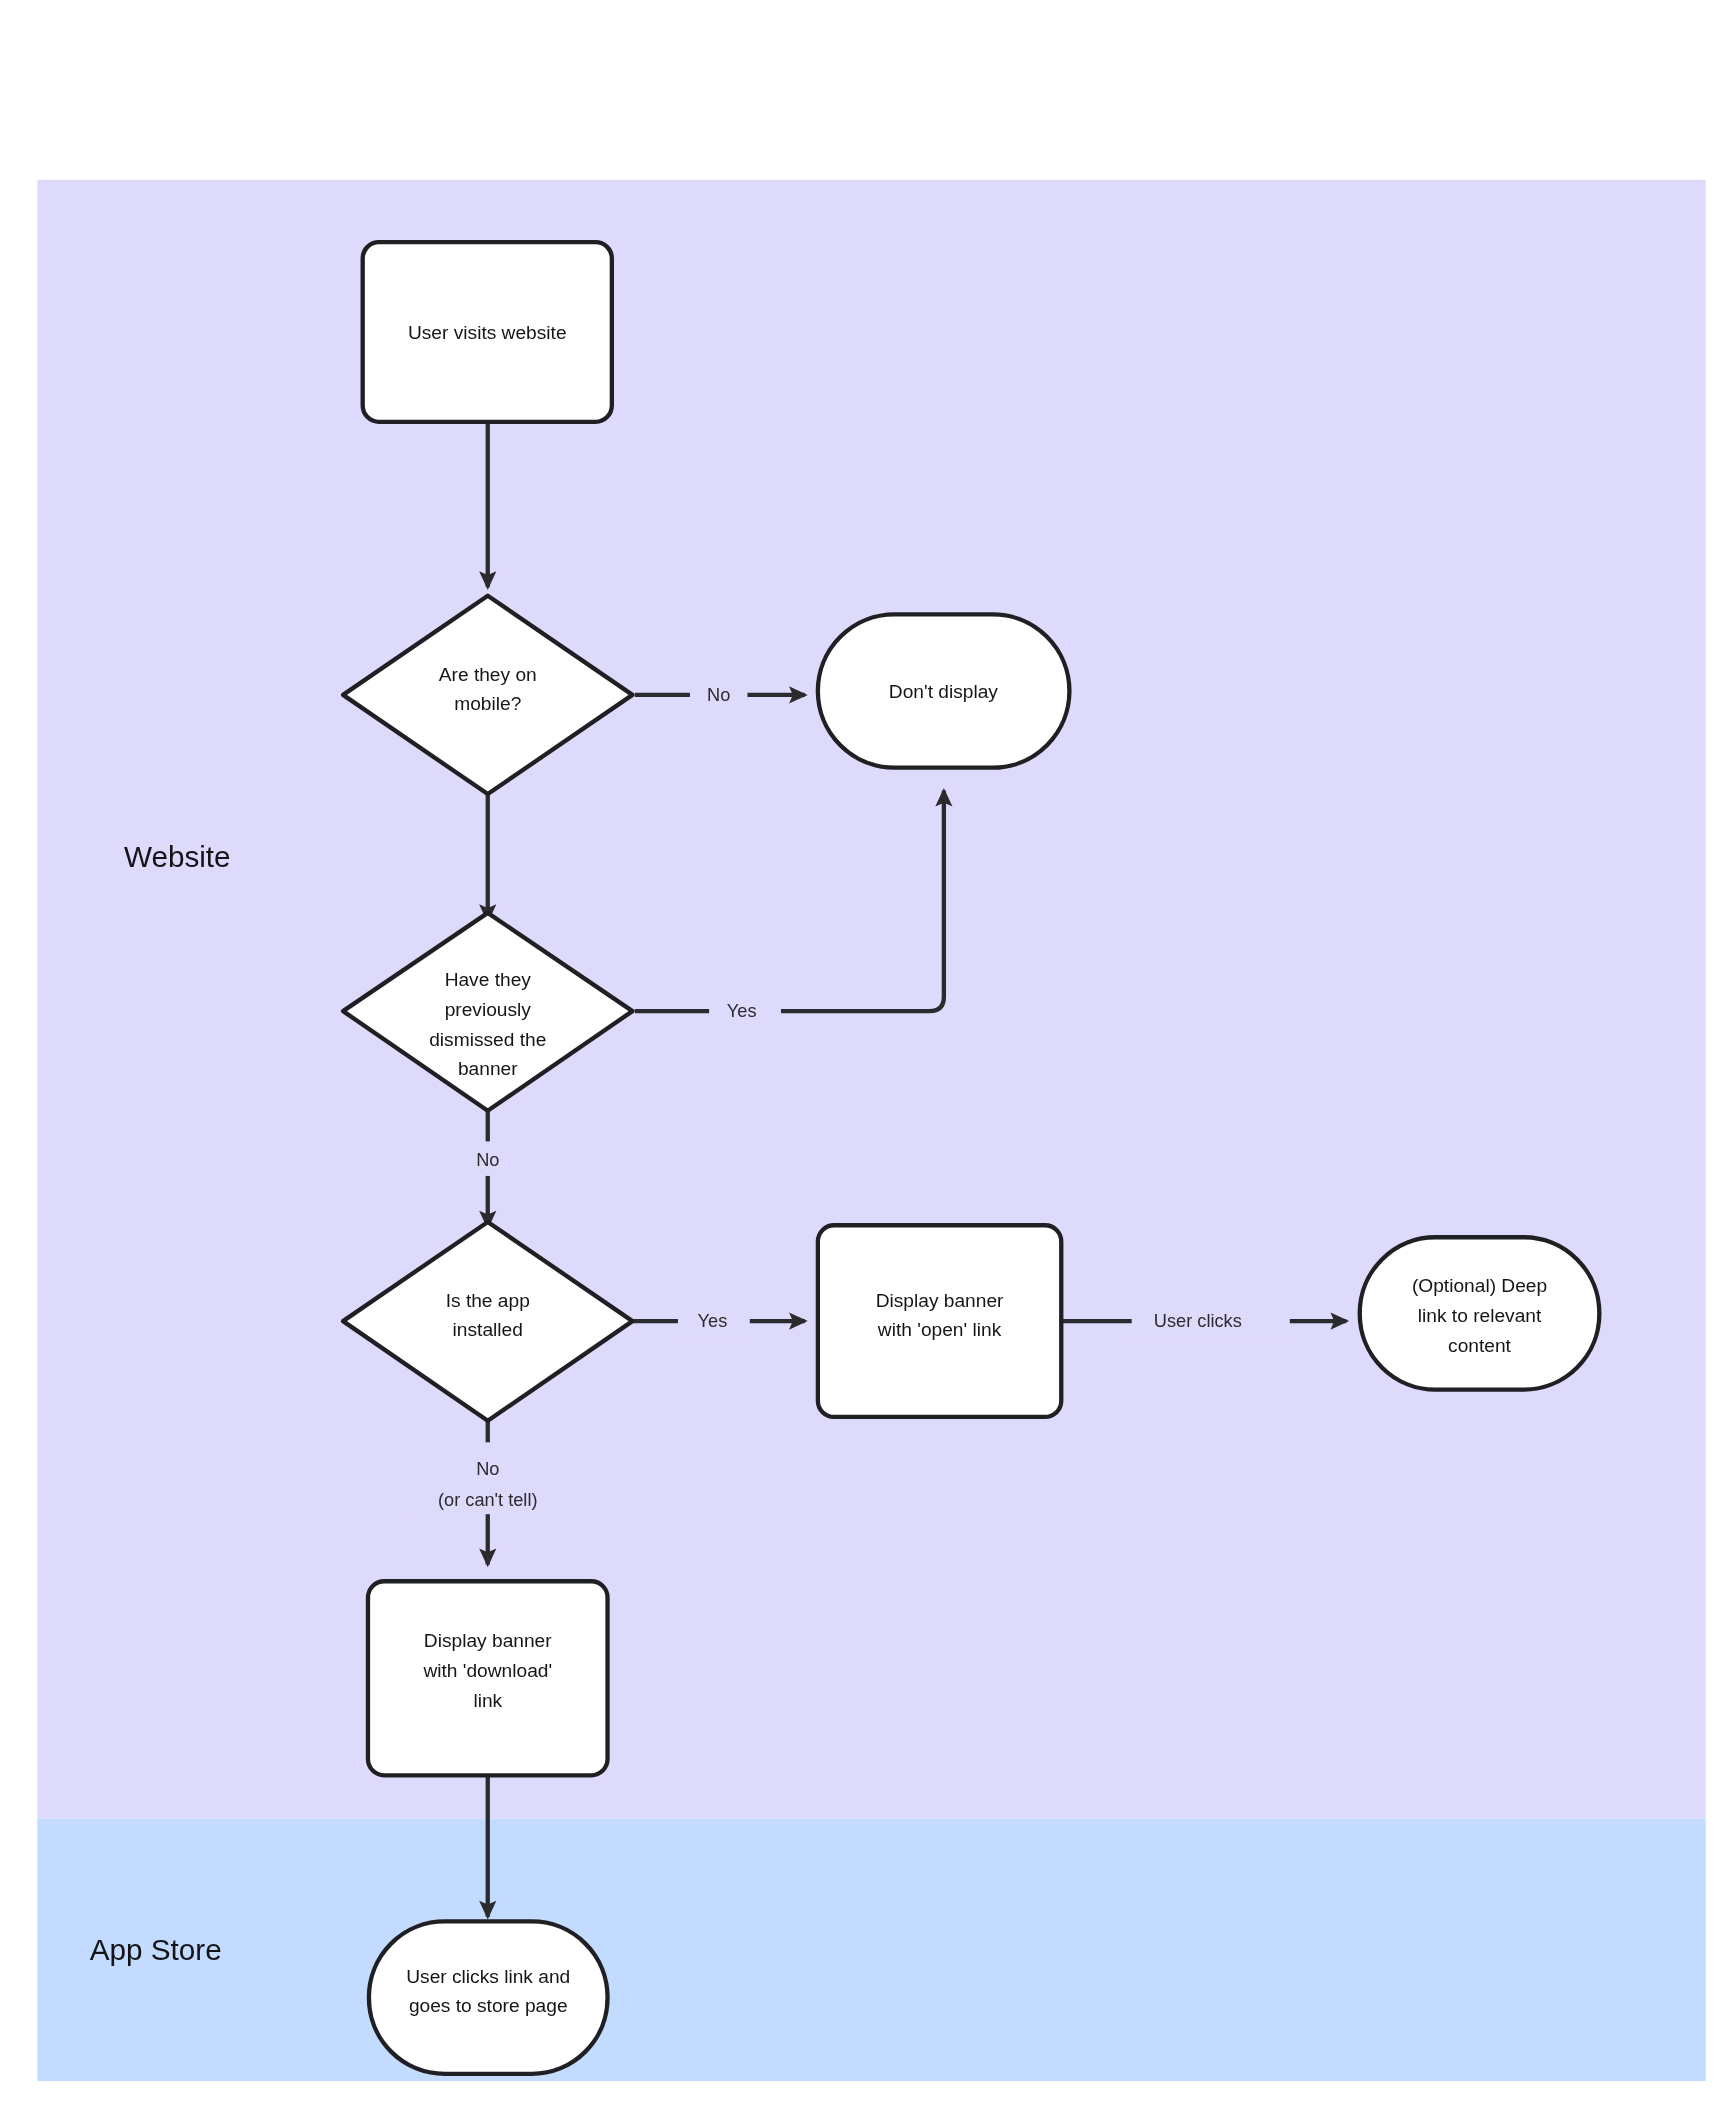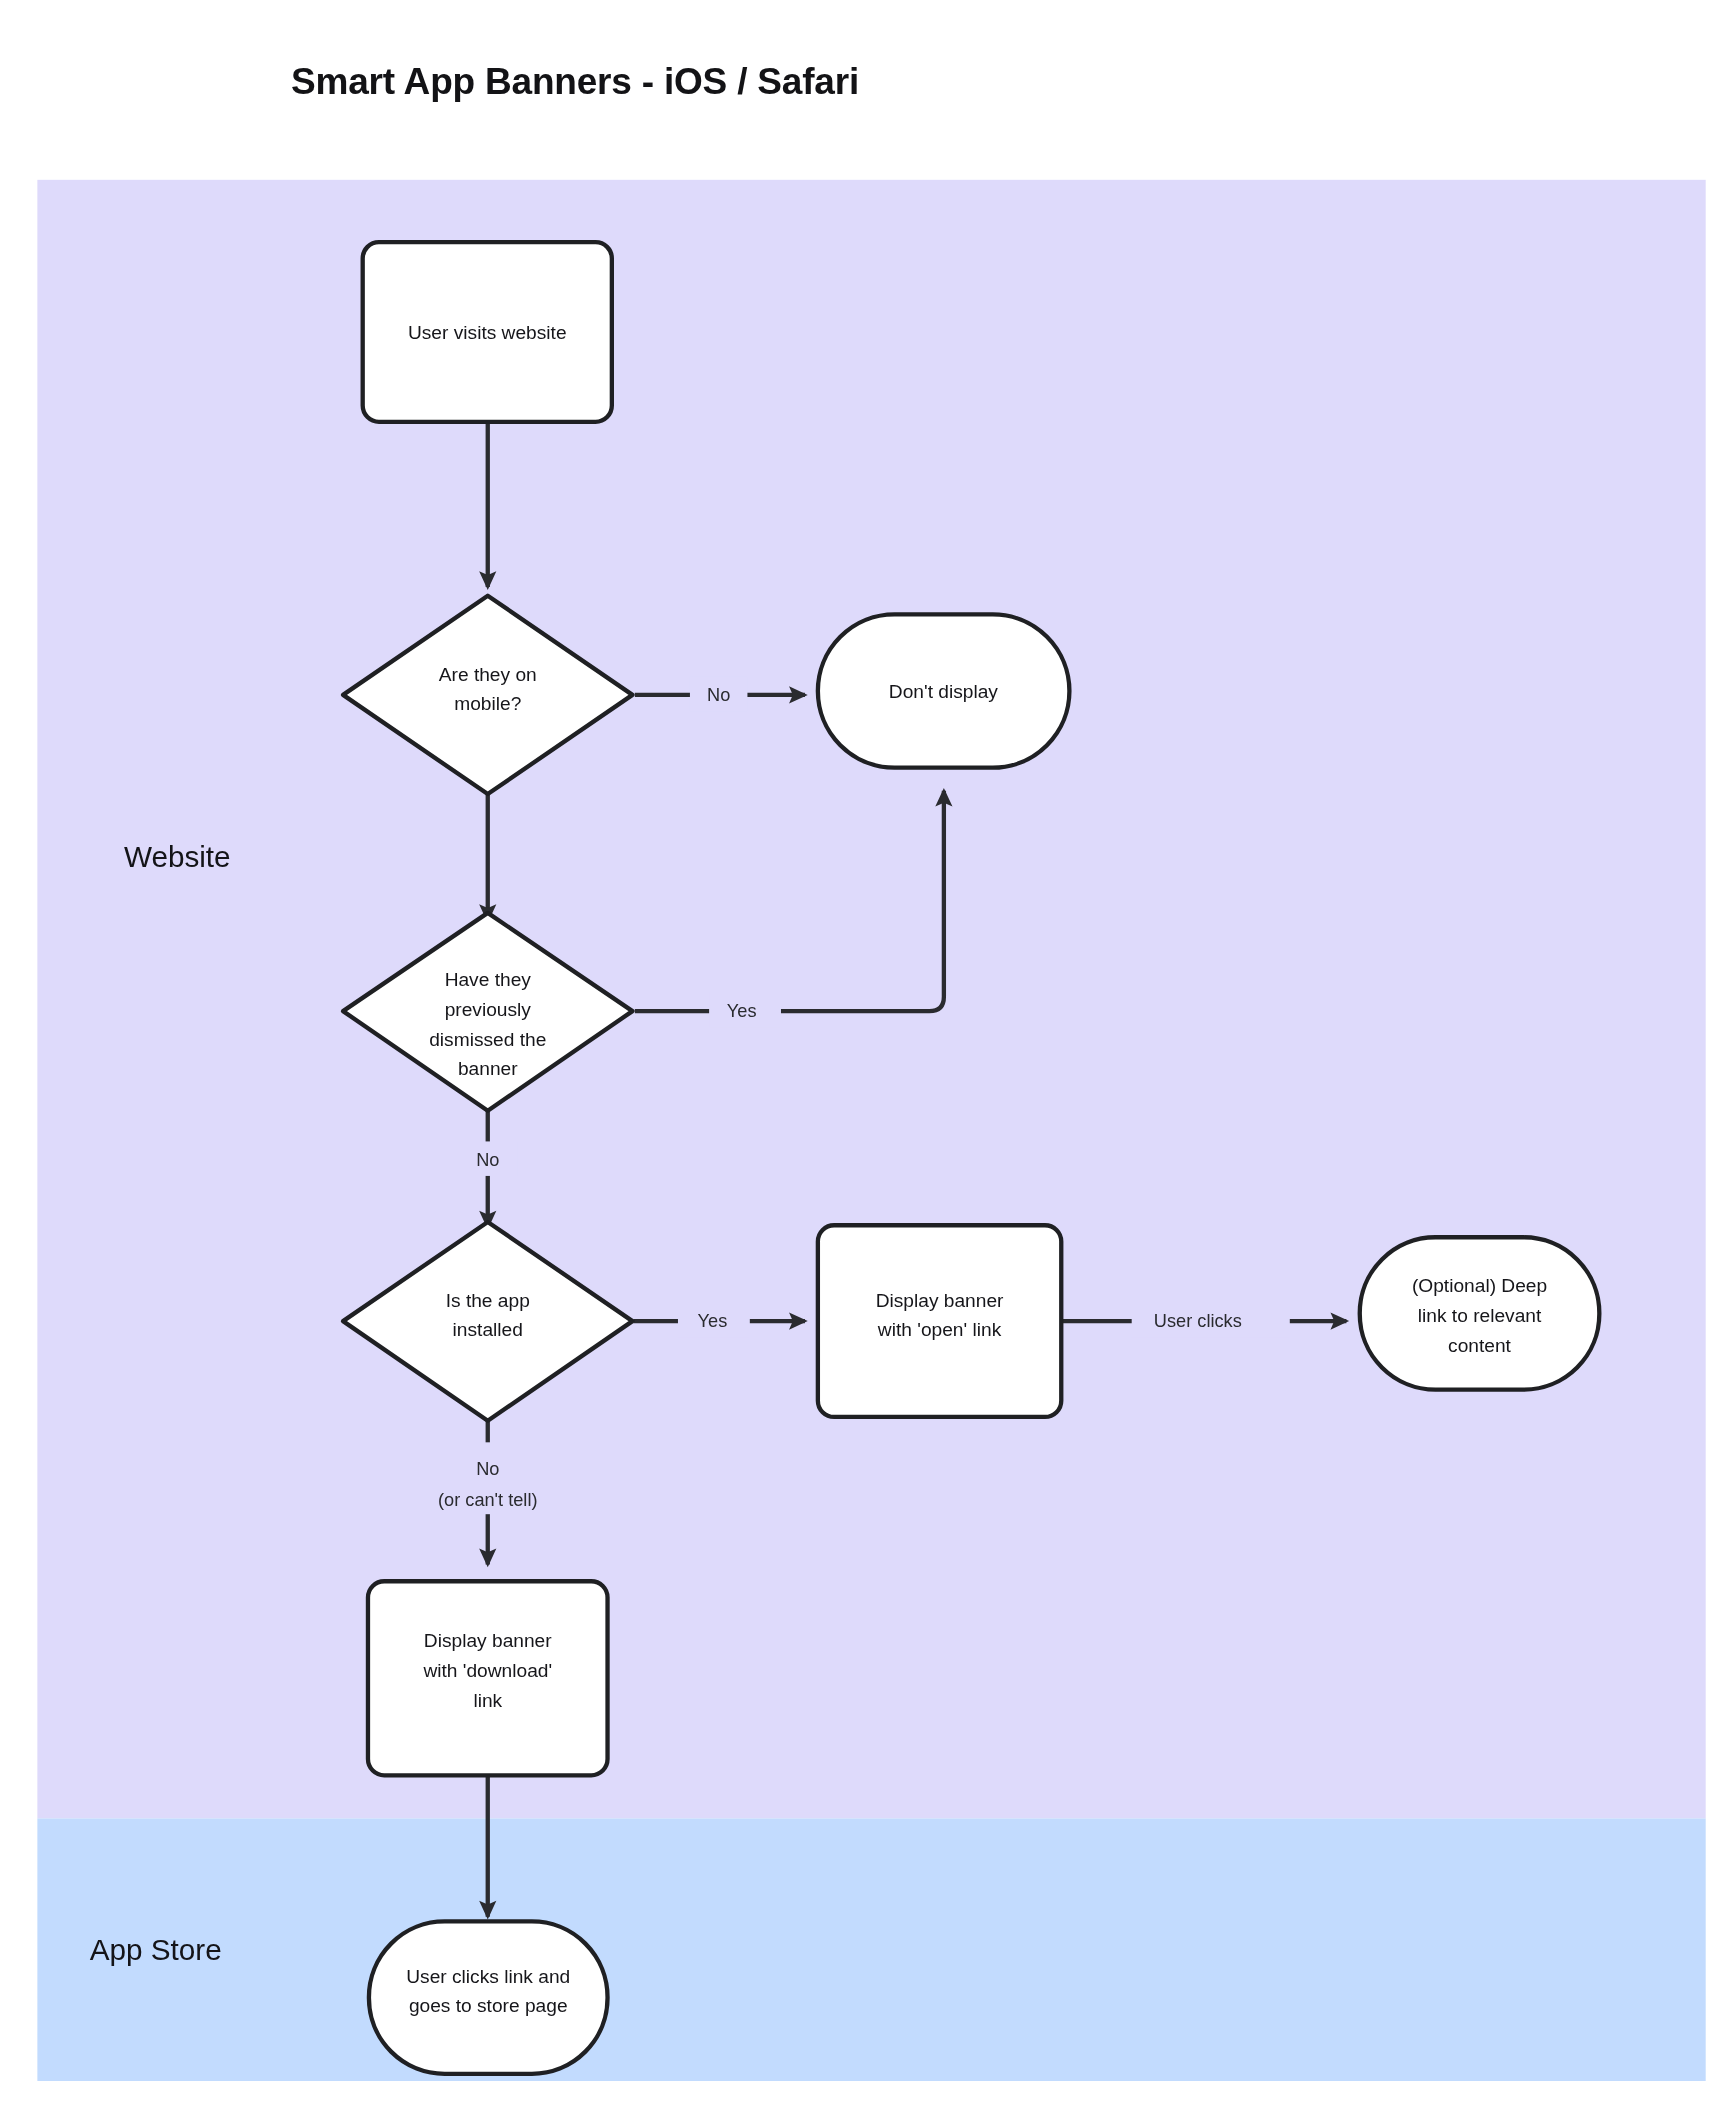--- a/index.html
+++ b/index.html
@@ -69,21 +69,20 @@
   }
   .edge-label-bg {
     fill: #dedafb;
   }
 </style>
 </head>
 <body>
 
 <div id="page">
 
-  <div id="diagram-title">Smart App Banners - iOS / Safari</div>
 
   <svg id="flow" viewBox="0 0 3617 4422">
     <defs>
       <marker id="arrow" viewBox="0 0 12 12" refX="9.5" refY="6" markerWidth="5.2" markerHeight="5.2" orient="auto-start-reverse">
         <path d="M 1 1.4 L 11 6 L 1 10.6 L 3 6 Z" fill="#2a2b2f"></path>
       </marker>
     </defs>
 
     <g>
       <rect class="lane-rect" x="78" y="375" width="3482" height="3420" fill="#dedafb"></rect>

